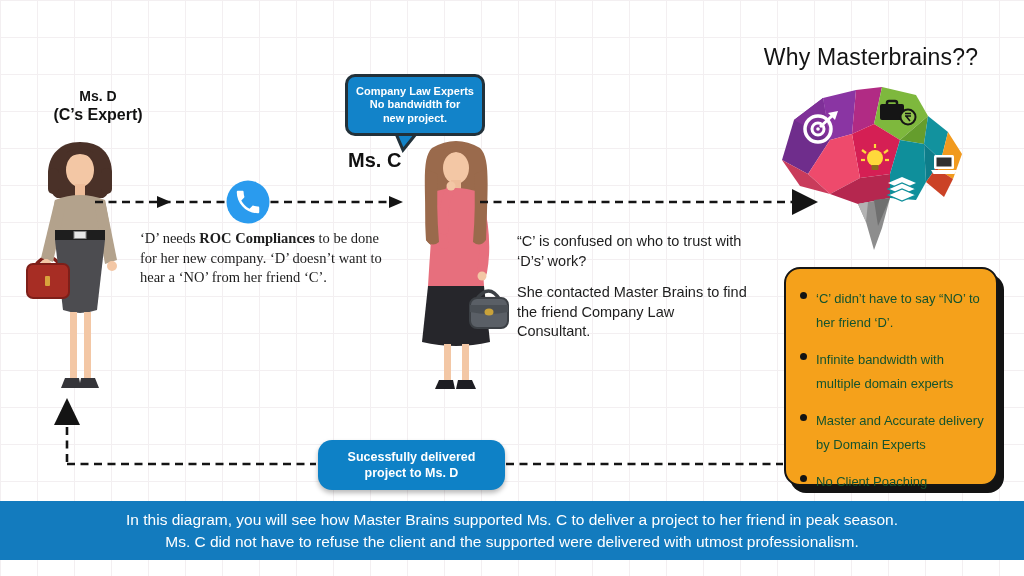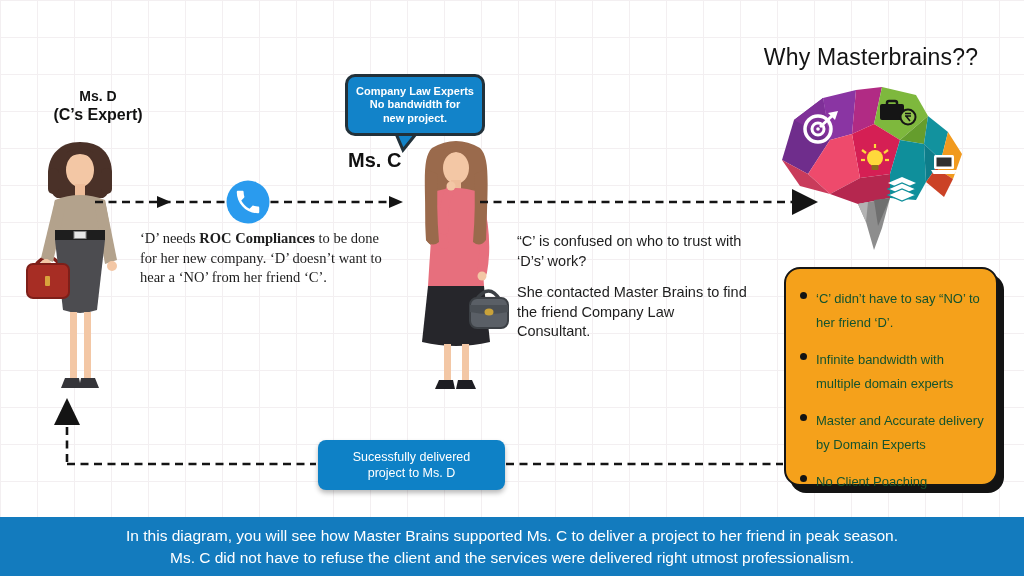--- a/index.html
+++ b/index.html
@@ -36,25 +36,25 @@
   
   .benefits{left:784px;top:267px;width:214px;height:219px;background:#F5A11B;
     border:2.5px solid #151515;border-radius:16px;box-shadow:6px 7px 0 #131313;
     box-sizing:border-box;padding:18px 12px 0 14px;z-index:3;}
   .benefit{display:flex;gap:9px;margin-bottom:13px;}
   .benefit .dot{width:7px;height:7px;border-radius:50%;background:#131313;
     flex:0 0 auto;margin-top:5px;}
   .benefit .txt{font-size:13px;line-height:24px;color:#14532d;}
   
   .delivered{left:318px;top:440px;width:187px;height:50px;background:#0E81C6;
-    border-radius:8px;display:flex;align-items:center;justify-content:center;
-    text-align:center;color:#fff;font-size:12.5px;font-weight:400;
+    border-radius:14px;display:flex;align-items:center;justify-content:center;
+    text-align:center;color:#fff;font-size:12.5px;font-weight:700;
     line-height:16px;white-space:pre-line;box-shadow:0 3px 5px rgba(0,0,0,.28);z-index:3;}
   
-  .banner{left:0;bottom:0;width:1024px;height:59px;background:#137BBE;color:#fff;
+  .banner{left:0;bottom:16px;width:1024px;height:59px;background:#137BBE;color:#fff;
     display:flex;flex-direction:column;align-items:center;justify-content:center;
     text-align:center;font-size:15.5px;line-height:21.5px;z-index:6;}
   
   .fig{z-index:2;}
   .connector{left:0;top:0;z-index:4;pointer-events:none;}
   .brain{left:778px;top:82px;z-index:2;}
 </style>
 </head>
 <body>
 
@@ -246,16 +246,16 @@
       <span class="dot"></span>
       <span class="txt">No Client Poaching</span>
     </div>
   </div>
 
   <div class="abs delivered">Sucessfully delivered
 project to Ms. D</div>
 
   <div class="abs banner">
     <div>In this diagram, you will see how Master Brains supported Ms. C to deliver a project to her friend in peak season.</div>
-    <div>Ms. C did not have to refuse the client and the services were delivered right utmost professionalism.</div>
+    <div>Ms. C did not have to refuse the client and the supported were delivered with utmost professionalism.</div>
   </div>
 
 </div>
 
 </body></html>

